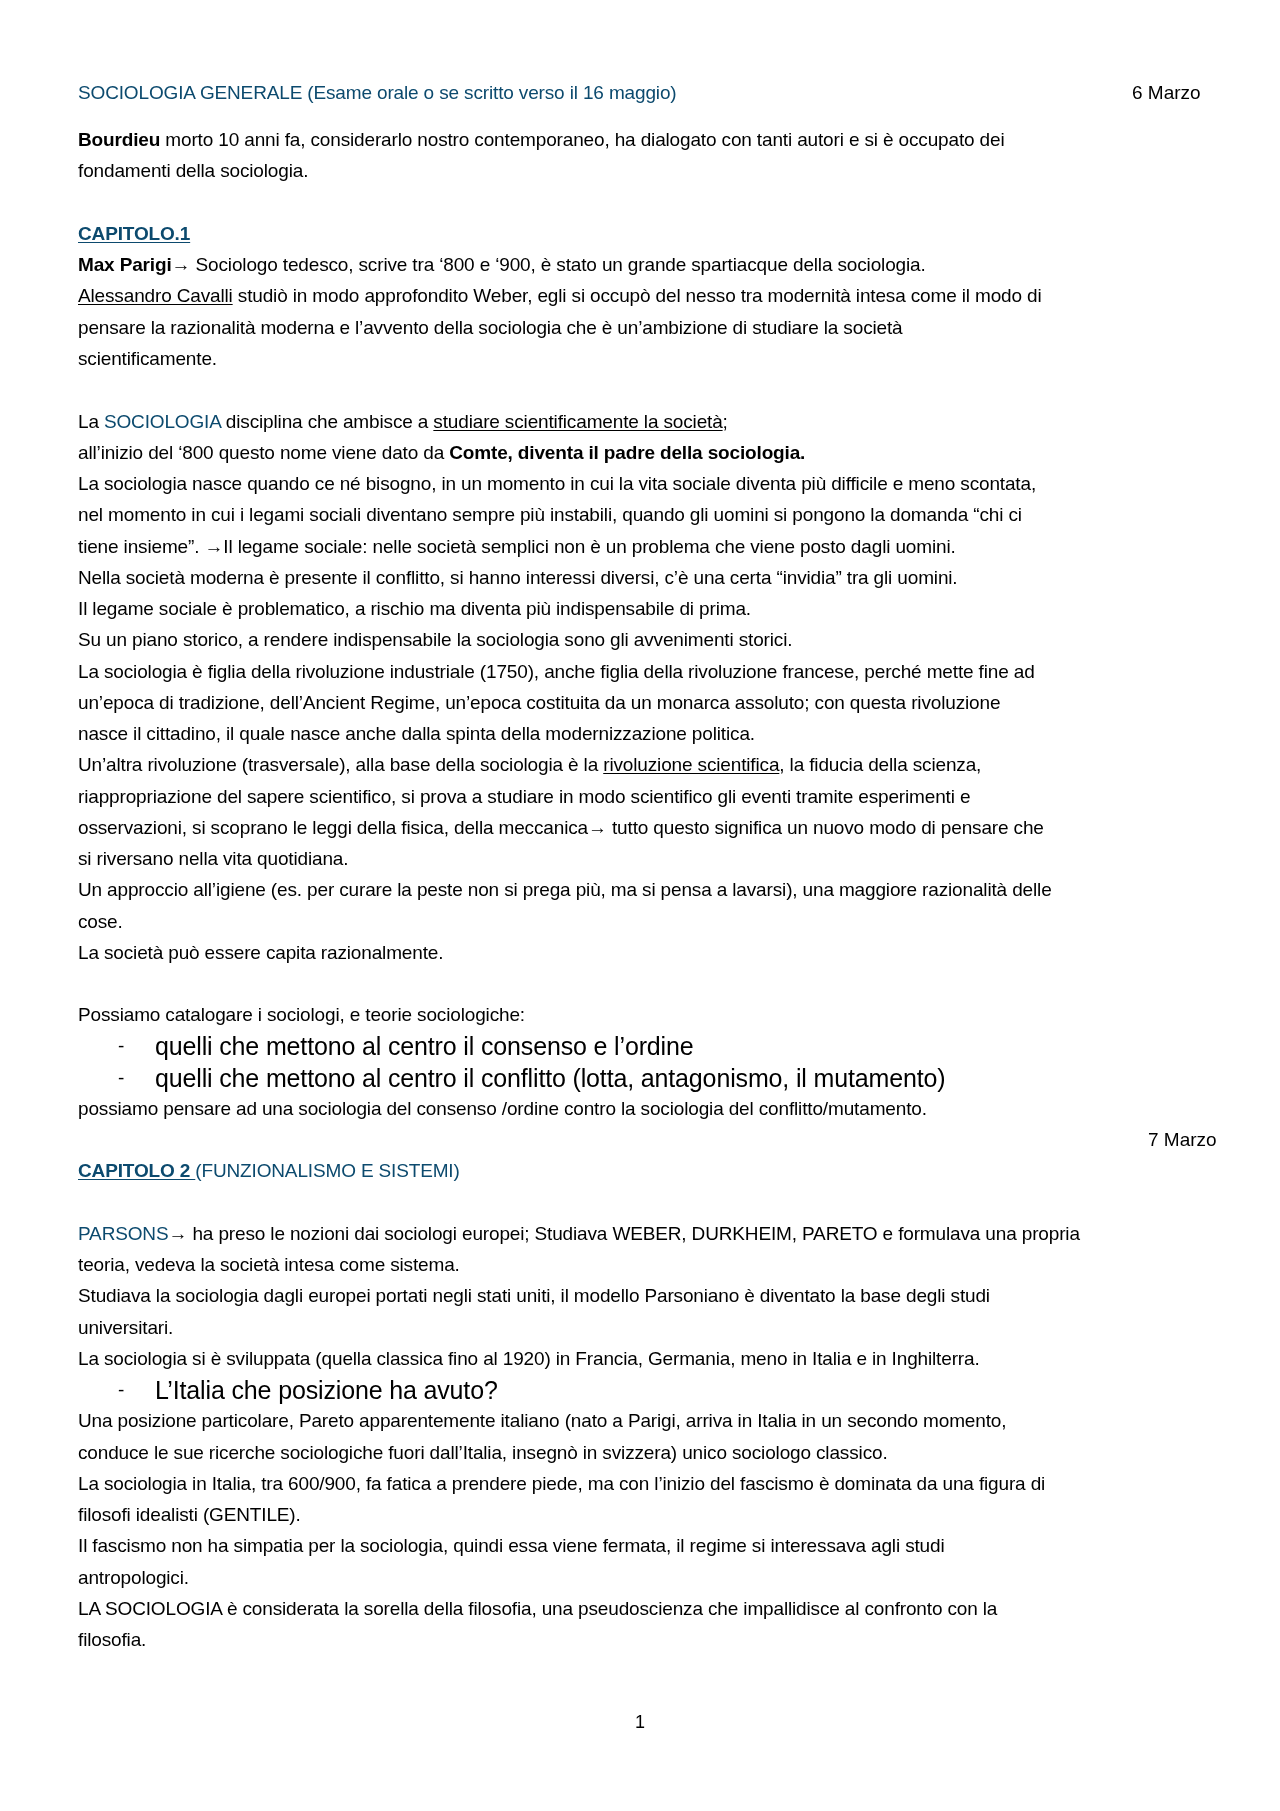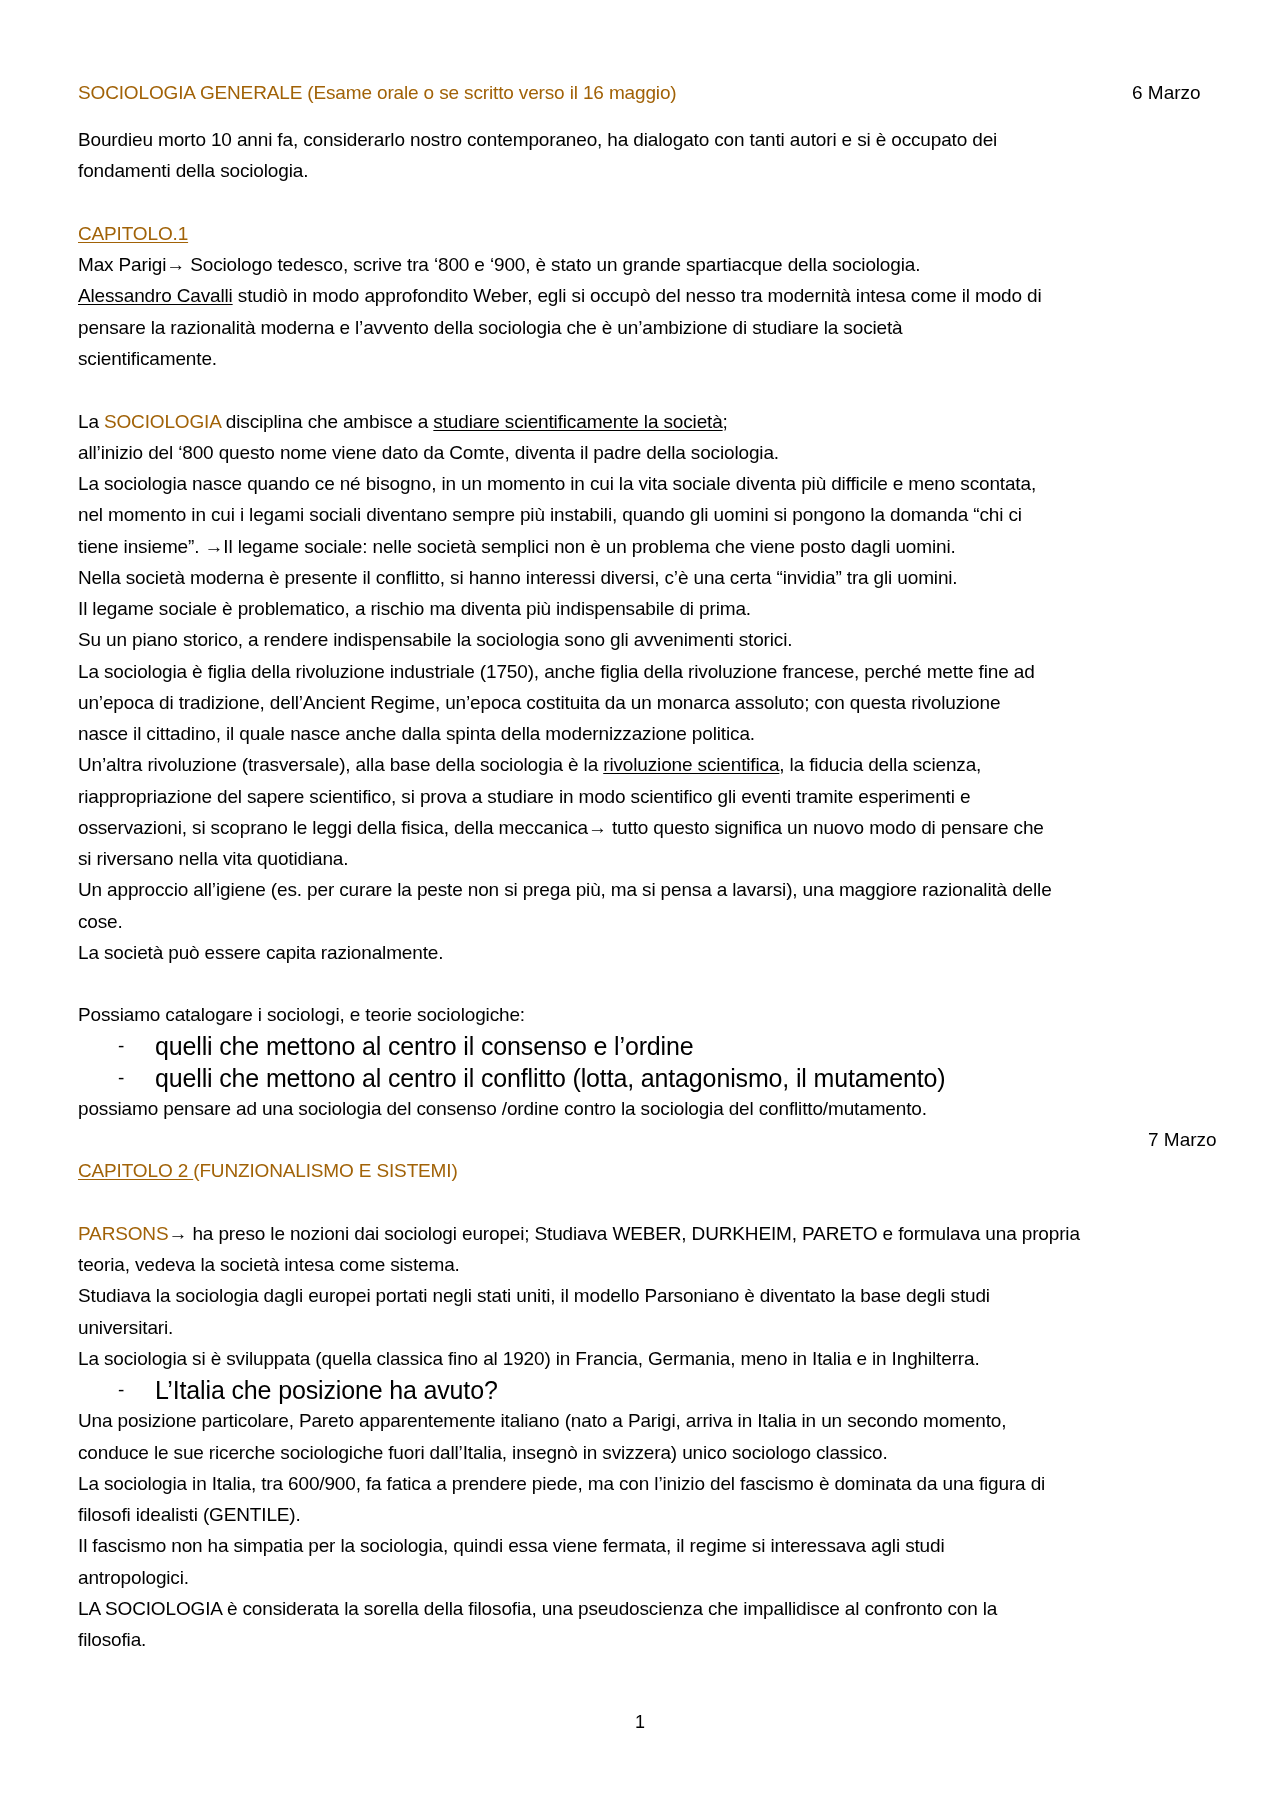--- a/index.html
+++ b/index.html
@@ -1,22 +1,22 @@
 <!DOCTYPE html>
 <html><head>
 <meta charset="utf-8">
 <style>
   html, body { margin: 0; padding: 0; background: #ffffff; }
   body { width: 1280px; height: 1811px; position: relative; overflow: hidden;
          font-family: "Liberation Sans", sans-serif; color: #000000; }
   .page { position: absolute; left: 0; top: 0; width: 1280px; height: 1811px; background: #ffffff; }
   .line { position: absolute; left: 78px; white-space: nowrap; font-size: 19px; line-height: 24px;
           letter-spacing: -0.15px; }
-  .red { color: #a16207; }
-  .b { font-weight: normal; text-align: right; }
+  .red { color: #0c4a6e; }
+  .b { font-weight: bold; text-align: right; }
   .u { text-decoration: underline; text-underline-offset: 2px; }
   .date { position: absolute; white-space: nowrap; font-size: 19px; line-height: 24px; margin-left: 44px; }
   .bullet-dash { position: absolute; left: 118px; font-size: 19px; line-height: 24px; }
   .bullet-text { position: absolute; left: 155px; white-space: nowrap; font-size: 25px; line-height: 24px; letter-spacing: -0.15px; }
   .page-num { position: absolute; left: 0; width: 1280px; text-align: center; font-size: 18px; line-height: 24px; }
 </style>
 </head>
 <body>
 
 <div class="page">

